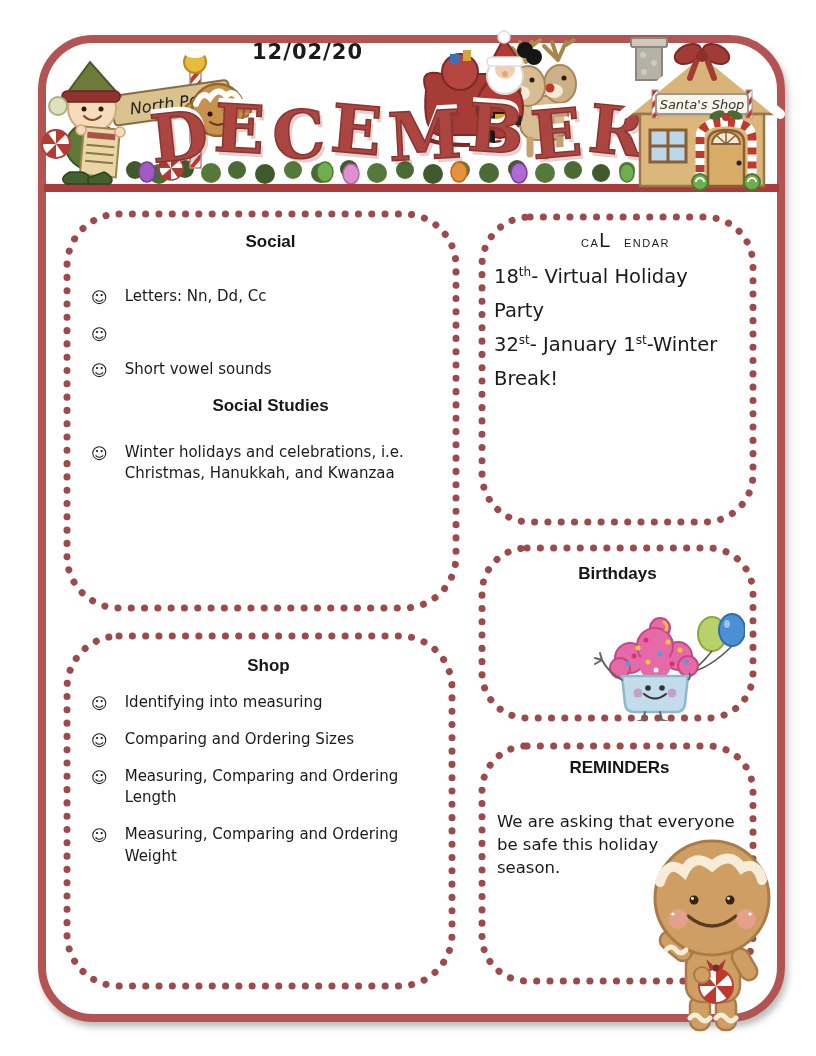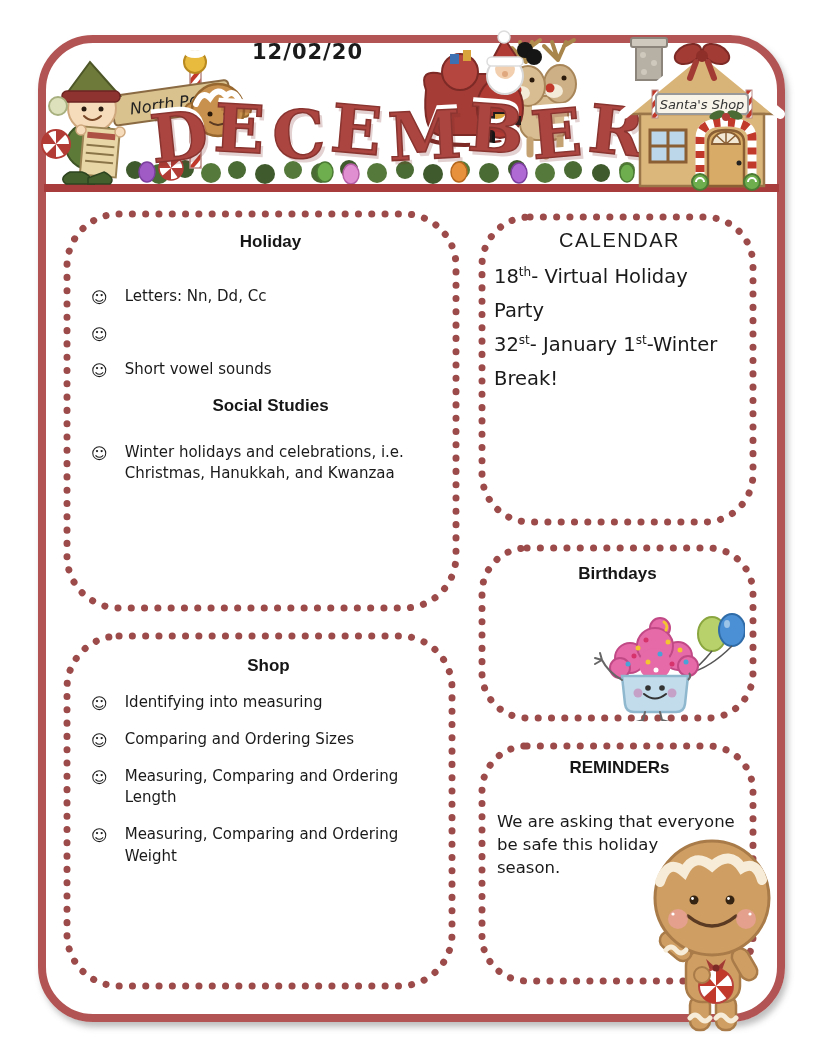--- a/index.html
+++ b/index.html
@@ -36,21 +36,21 @@
   .dotbox{position:absolute;z-index:1;box-sizing:border-box;}
   .dots{position:absolute;left:0;top:0;overflow:visible;}
   .dots rect{fill:none;stroke:var(--dots);stroke-width:7;stroke-linecap:round;
     stroke-dasharray:0.1 13.2;}
   .box-inner{position:relative;z-index:1;height:100%;box-sizing:border-box;}
 
   .sec-title{font-family:"Liberation Sans",sans-serif;font-weight:bold;font-size:17px;
     text-align:center;color:#161616;}
   .cal-title{font-family:"Liberation Sans",sans-serif;text-align:center;color:#1c1c1c;
     letter-spacing:1.5px;}
-  .cal-title .small{font-size:20px;}
+  .cal-title .small{font-size:11px;margin-left:12px;}
   .cal-title .big{font-size:20px;}
 
   .bullet-list{margin:0;}
   .bullet-item{display:flex;align-items:flex-start;margin-bottom:15px;}
   .bullet{font-size:16px;margin-right:17px;margin-top:2px;flex:0 0 auto;}
   .btext{font-size:15px;line-height:1.45;white-space:pre;}
 
   .events{font-size:19.5px;line-height:1.75;white-space:pre;}
   .event sup{font-size:0.62em;margin-top:47px;}
 
@@ -238,21 +238,21 @@
     </svg>
   </div>
 
   <div id="banner-title"><span class="dletter">D</span><span class="dletter">E</span><span class="dletter">C</span><span class="dletter">E</span><span class="dletter">M</span><span class="dletter">B</span><span class="dletter">E</span><span class="dletter">R</span></div>
 
   <div class="dotbox" style="left:63px;top:210px;width:397px;height:402px">
     <svg class="dots" width="397" height="402">
       <rect x="4" y="4" width="389" height="394" rx="52" ry="52"></rect>
       </svg>
     <div class="box-inner" style="padding:22px 10px 0 28px">
-      <div class="sec-title">Holiday</div>
+      <div class="sec-title">Social</div>
       <div class="bullet-list" style="margin-top:34px">
           <div class="bullet-item">
             <span class="bullet">☺</span>
             <span class="btext">Letters: Nn, Dd, Cc</span>
           </div>
           <div class="bullet-item">
             <span class="bullet">☺</span>
           </div>
           <div class="bullet-item">
             <span class="bullet">☺</span>

